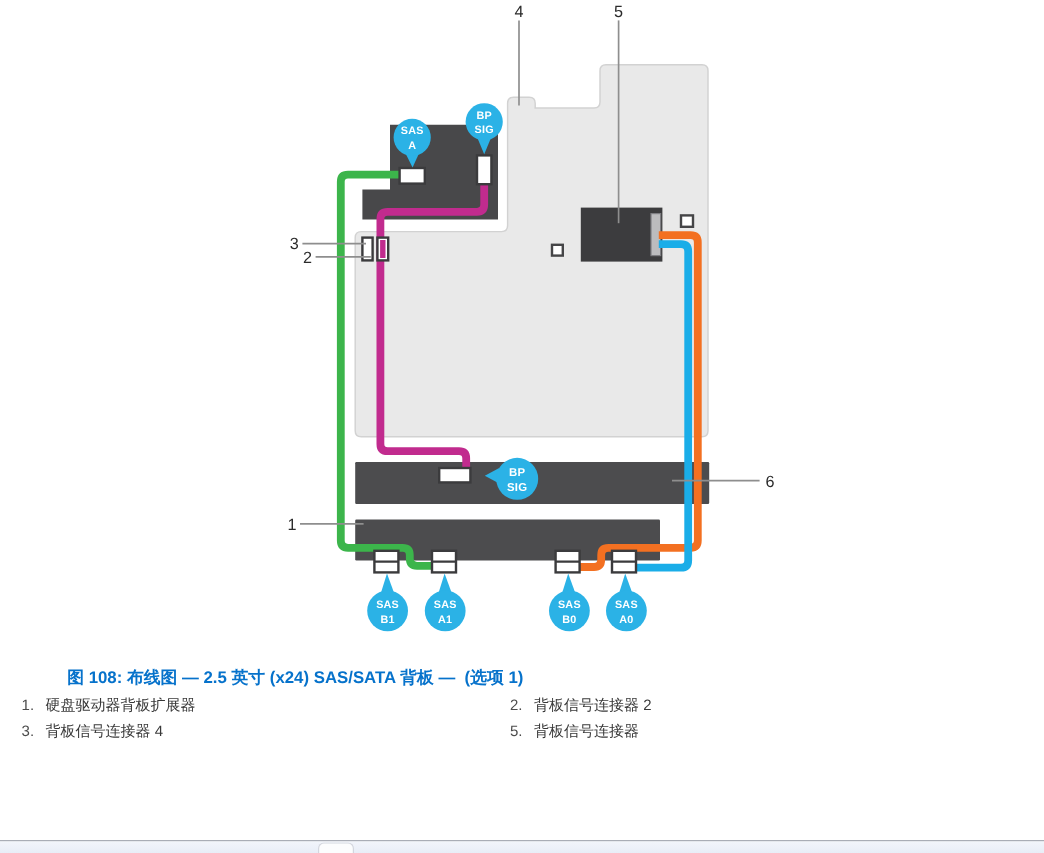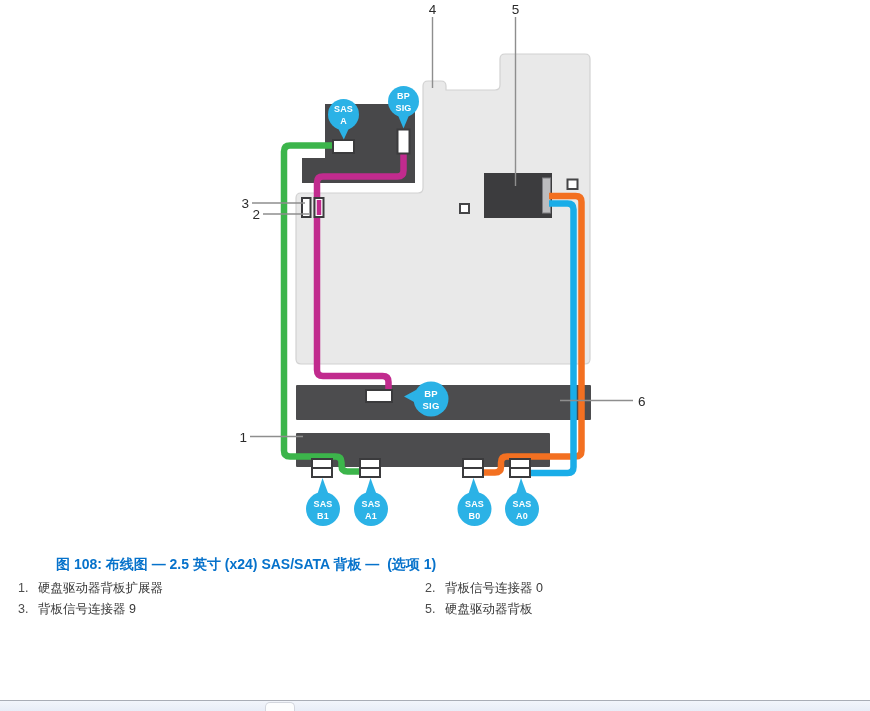--- a/index.html
+++ b/index.html
@@ -169,25 +169,25 @@
   </g>
 </svg>
 
 <div class="figure-caption">图 108: 布线图 — 2.5 英寸 (x24) SAS/SATA 背板 —  (选项 1)</div>
 
 <div class="legend">
   <div class="legend-item">
     <span class="legend-num">1.</span><span>硬盘驱动器背板扩展器</span>
   </div>
   <div class="legend-item">
-    <span class="legend-num">2.</span><span>背板信号连接器 0</span>
+    <span class="legend-num">2.</span><span>背板信号连接器 2</span>
   </div>
   <div class="legend-item">
-    <span class="legend-num">3.</span><span>背板信号连接器 9</span>
+    <span class="legend-num">3.</span><span>背板信号连接器 4</span>
   </div>
   <div class="legend-item">
-    <span class="legend-num">5.</span><span>硬盘驱动器背板</span>
+    <span class="legend-num">5.</span><span>背板信号连接器</span>
   </div>
 </div>
 
 <div class="bottom-bar">
   <div class="bar-tab"></div>
 </div>
 
 </body></html>

